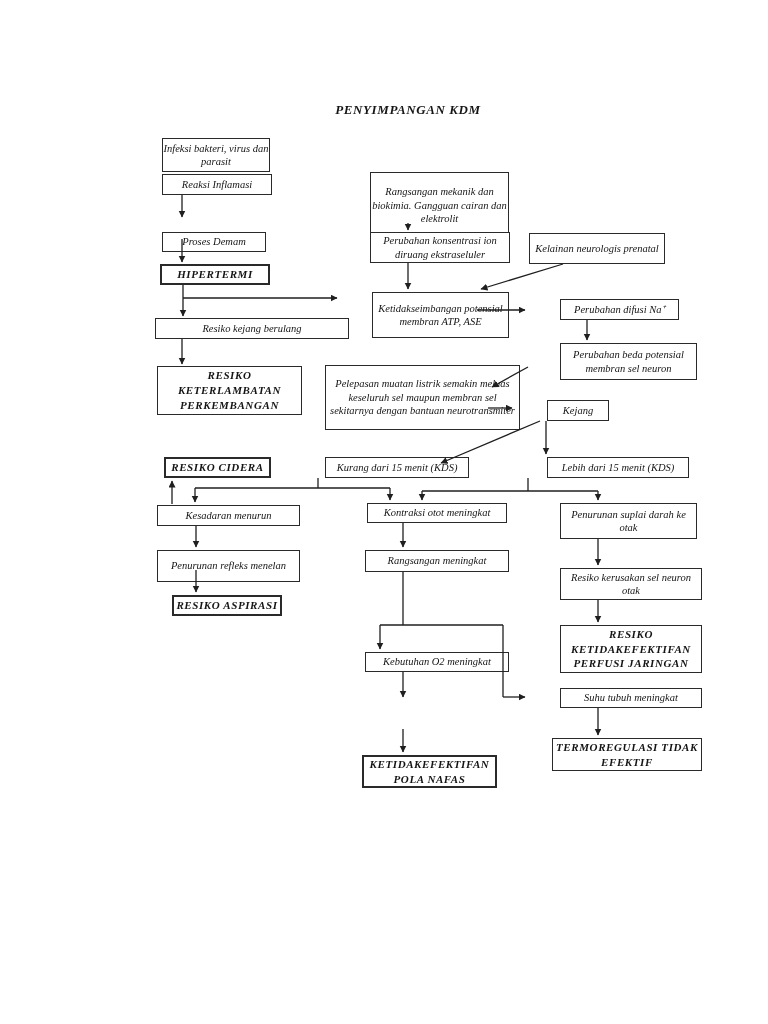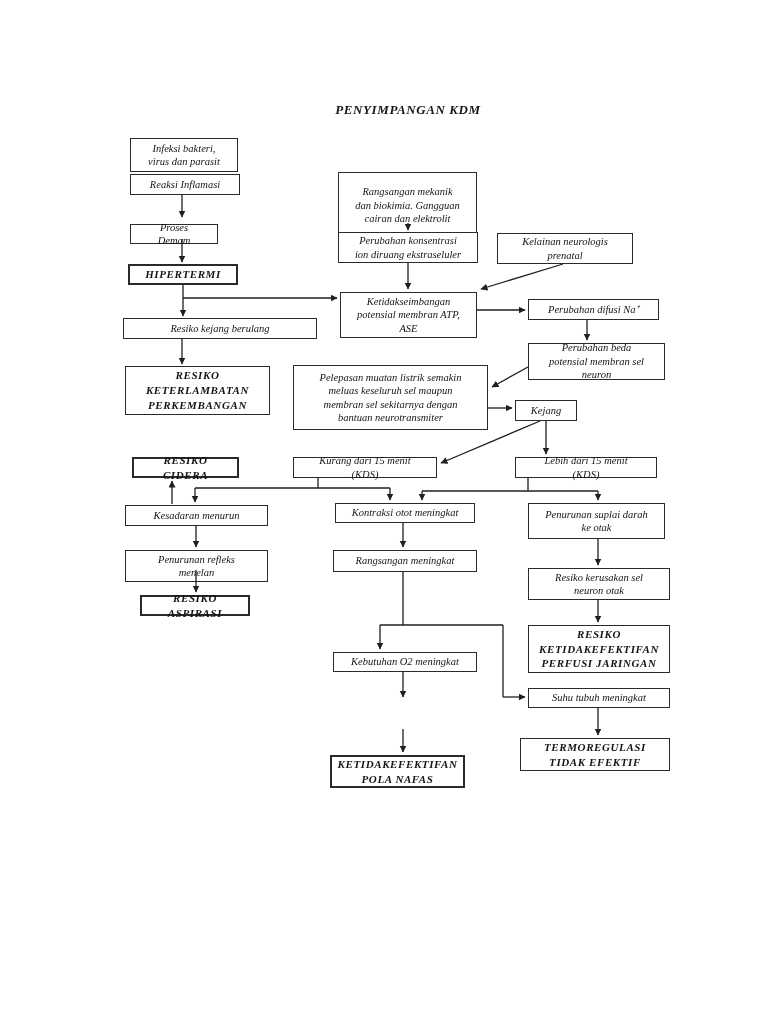--- a/index.html
+++ b/index.html
@@ -7,49 +7,49 @@
     position:relative;width:768px;height:1024px;background:#ffffff;
     font-family:"Liberation Serif", serif;overflow:hidden;font-style:italic;
   }
   .title{
     position:absolute;left:280px;top:102px;width:256px;text-align:center;
     font-size:13px;font-weight:bold;letter-spacing:0.6px;color:#161616;
   }
   .box{
     position:absolute;box-sizing:border-box;border:1px solid #2a2a2a;background:#fff;
     display:flex;align-items:center;justify-content:center;text-align:center;
-    font-size:10.5px;line-height:1.28;color:#141414;padding:1px 15px;
+    font-size:10.5px;line-height:1.28;color:#141414;padding:1px 0;margin-left:32px;
   }
   .bold{font-weight:bold;letter-spacing:0.6px;font-size:11px;line-height:1.35;}
   .thick{border-width:2px;}
   svg.wires{position:absolute;left:0;top:0;pointer-events:none;}
 </style>
 </head>
 <body>
 
 <div class="page">
 
   <div class="title">PENYIMPANGAN KDM</div>
 
   <div class="box" style="left:130px;top:138px;width:108px;height:34px">Infeksi bakteri, virus dan parasit</div>
   <div class="box" style="left:130px;top:174px;width:110px;height:21px">Reaksi Inflamasi</div>
-  <div class="box" style="left:130px;top:224px;width:88px;height:20px">Proses Demam</div>
+  <div class="box" style="left:130px;top:232px;width:104px;height:20px">Proses Demam</div>
   <div class="box bold thick" style="left:128px;top:264px;width:110px;height:21px">HIPERTERMI</div>
   <div class="box" style="left:123px;top:318px;width:194px;height:21px">Resiko kejang berulang</div>
   <div class="box bold" style="left:125px;top:366px;width:145px;height:49px">RESIKO KETERLAMBATAN PERKEMBANGAN</div>
   <div class="box bold thick" style="left:132px;top:457px;width:107px;height:21px">RESIKO CIDERA</div>
   <div class="box" style="left:125px;top:505px;width:143px;height:21px">Kesadaran menurun</div>
   <div class="box" style="left:125px;top:550px;width:143px;height:32px">Penurunan refleks menelan</div>
   <div class="box bold thick" style="left:140px;top:595px;width:110px;height:21px">RESIKO ASPIRASI</div>
 
   <div class="box" style="left:338px;top:172px;width:139px;height:67px">Rangsangan mekanik dan biokimia. Gangguan cairan dan elektrolit</div>
   <div class="box" style="left:338px;top:232px;width:140px;height:31px">Perubahan konsentrasi ion diruang ekstraseluler</div>
   <div class="box" style="left:497px;top:233px;width:136px;height:31px">Kelainan neurologis prenatal</div>
   <div class="box" style="left:340px;top:292px;width:137px;height:46px">Ketidakseimbangan potensial membran ATP, ASE</div>
-  <div class="box" style="left:528px;top:299px;width:131px;height:21px">Perubahan difusi Na⁺</div>
+  <div class="box" style="left:528px;top:299px;width:119px;height:21px">Perubahan difusi Na⁺</div>
   <div class="box" style="left:528px;top:343px;width:137px;height:37px">Perubahan beda potensial membran sel neuron</div>
   <div class="box" style="left:293px;top:365px;width:195px;height:65px">Pelepasan muatan listrik semakin meluas keseluruh sel maupun membran sel sekitarnya dengan bantuan neurotransmiter</div>
   <div class="box" style="left:515px;top:400px;width:62px;height:21px">Kejang</div>
 
   <div class="box" style="left:293px;top:457px;width:144px;height:21px">Kurang dari 15 menit (KDS)</div>
   <div class="box" style="left:515px;top:457px;width:142px;height:21px">Lebih dari 15 menit (KDS)</div>
 
   <div class="box" style="left:335px;top:503px;width:140px;height:20px">Kontraksi otot meningkat</div>
   <div class="box" style="left:333px;top:550px;width:144px;height:22px">Rangsangan meningkat</div>
   <div class="box" style="left:333px;top:652px;width:144px;height:20px">Kebutuhan O2 meningkat</div>

